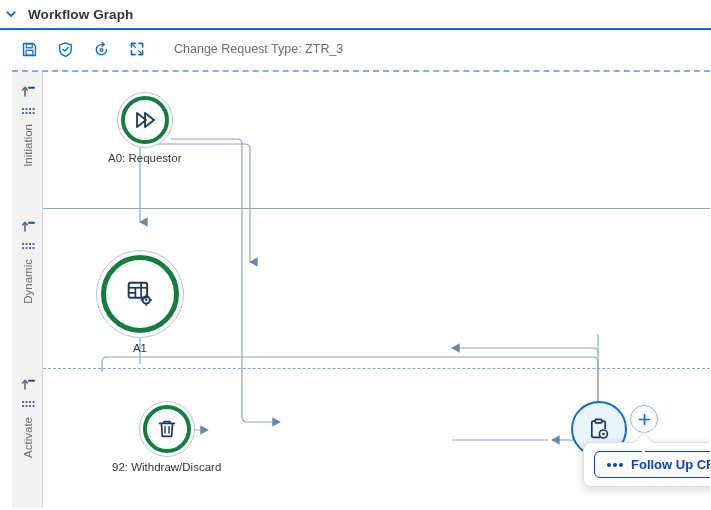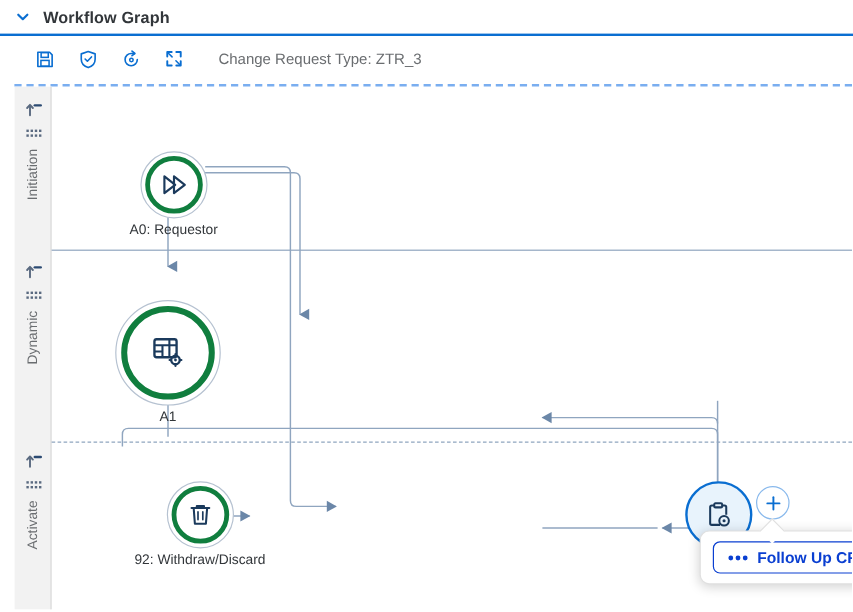--- a/index.html
+++ b/index.html
@@ -15,21 +15,21 @@
     font-family: "Liberation Sans", sans-serif;
     color: #32363a;
     position: relative;
   }
 
   
   #panel-header {
     height: 30px;
     display: flex;
     align-items: center;
-    padding: 0 0 0 12px;
+    padding: 0 0 0 4px;
     box-sizing: border-box;
     border-bottom: 2px solid #0a6ed1;
     background: #ffffff;
   }
   .chevron-down {
     width: 14px;
     height: 14px;
     display: inline-flex;
     align-items: center;
     justify-content: center;
@@ -42,21 +42,21 @@
     font-weight: bold;
     color: #32363a;
     letter-spacing: .1px;
   }
 
   
   #toolbar {
     height: 38px;
     display: flex;
     align-items: center;
-    padding-left: 24px;
+    padding-left: 16px;
     box-sizing: border-box;
     background: #ffffff;
   }
   .tool-btn {
     width: 26px;
     height: 26px;
     display: inline-flex;
     align-items: center;
     justify-content: center;
     margin-right: 10px;
@@ -416,21 +416,21 @@
 
       <path d="M586 338 V290 Q586 285 581 285 H95 Q90 285 90 290 V300"></path>
 
       <path d="M570 368 H540" marker-end="url(#arr-left)"></path>
       <path d="M440 368 H536"></path>
 
       <path d="M586 262 V340"></path>
     </g>
   </svg>
 
-  <div class="node" style="left:96px; top:54px;">
+  <div class="node" style="left:96px; top:20px;">
     <div class="ring-outer" style="width:56px;height:56px;">
       <div class="ring-green" style="width:48px;height:48px;">
         <span class="node-icon">
           <svg width="24" height="24" viewBox="0 0 24 24">
             <path d="M4 5 L13 12 L4 19 Z" fill="none" stroke="#1b3a5c" stroke-width="1.8" stroke-linejoin="round"></path>
             <path d="M12 5 L21 12 L12 19 Z" fill="none" stroke="#1b3a5c" stroke-width="1.8" stroke-linejoin="round"></path>
           </svg>
         </span>
       </div>
     </div>

